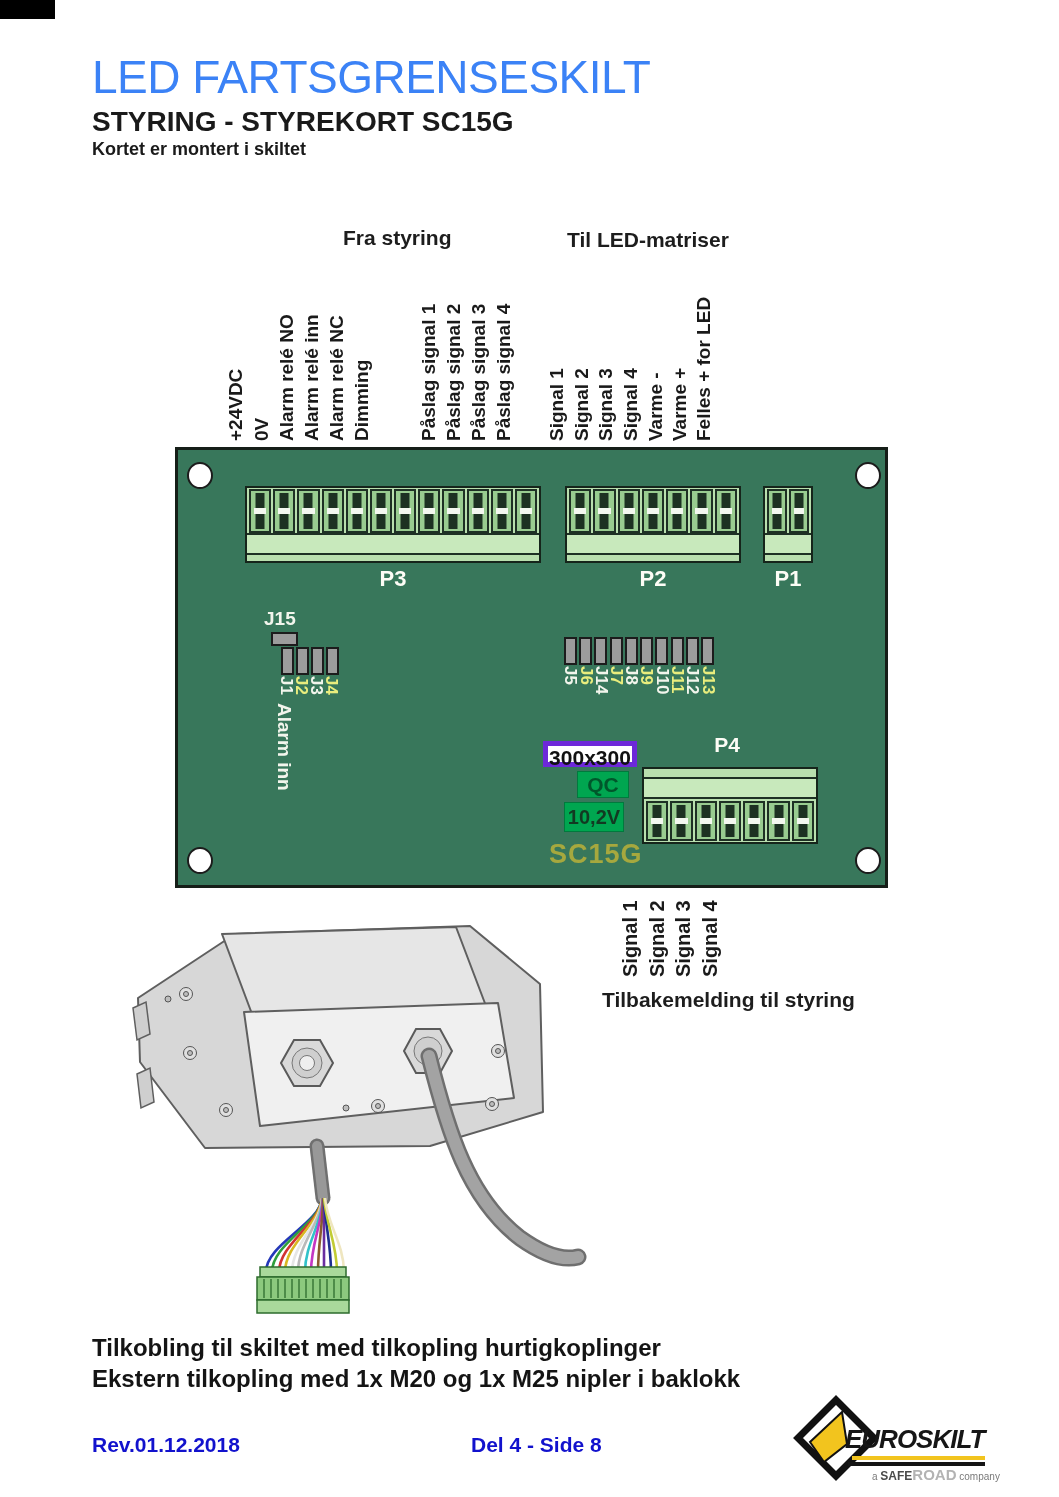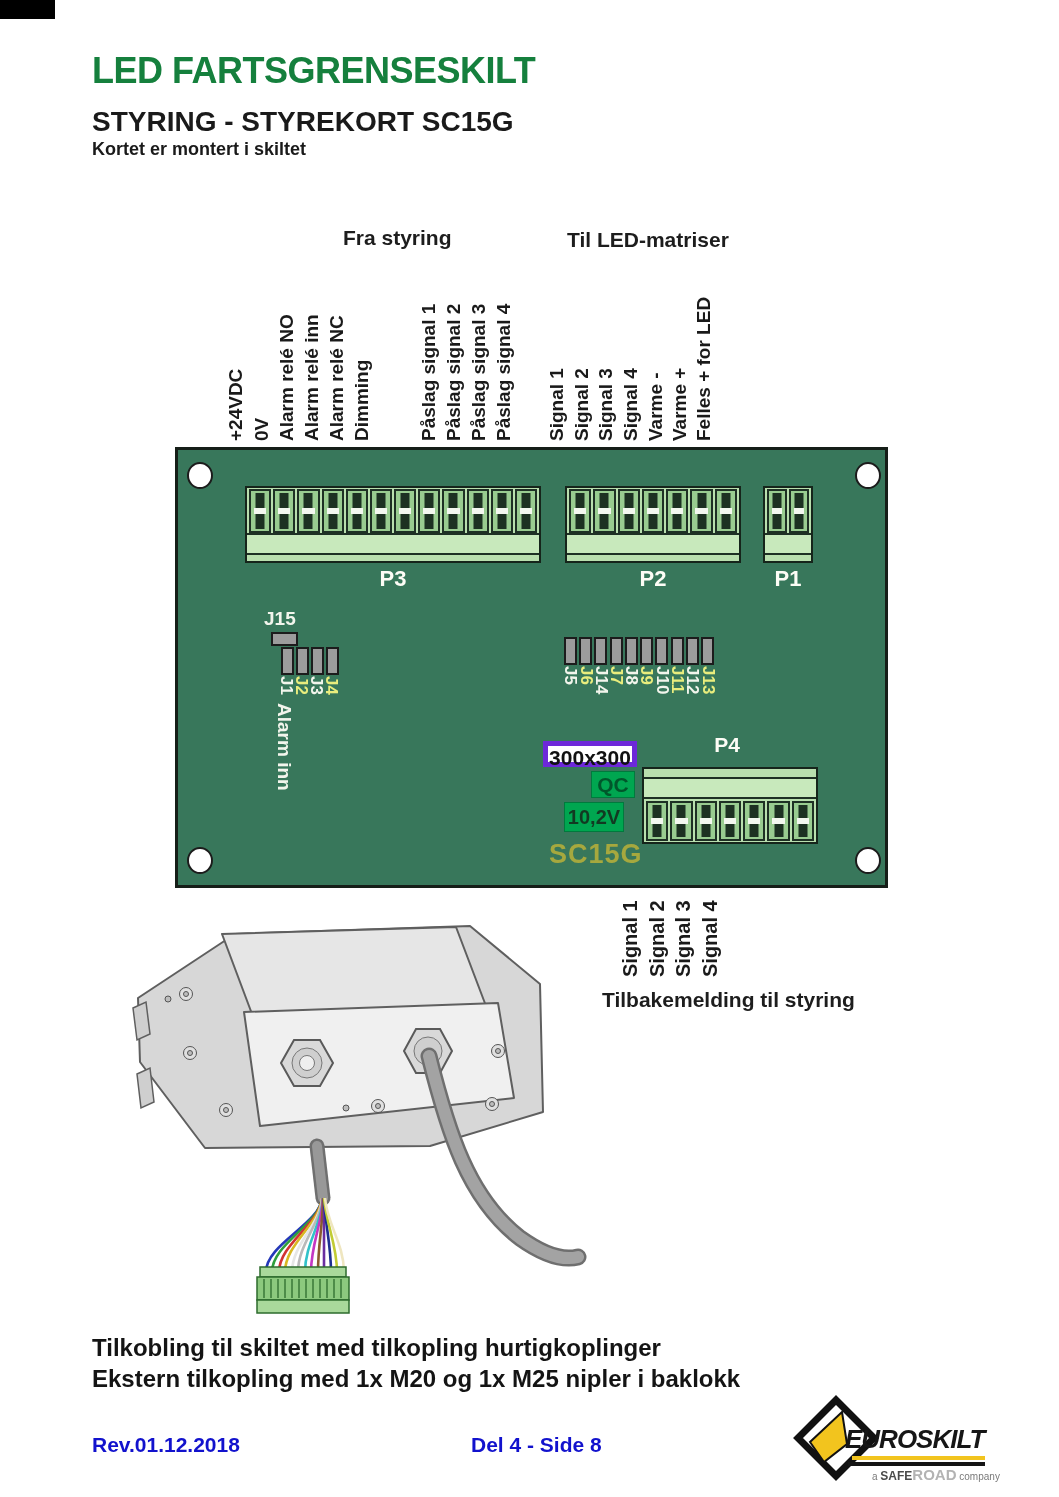--- a/index.html
+++ b/index.html
@@ -1,20 +1,20 @@
 <!DOCTYPE html>
 <html><head>
 <meta charset="utf-8">
 <style>
   html,body{margin:0;padding:0;}
   body{width:1059px;height:1497px;position:relative;background:#ffffff;
        font-family:"Liberation Sans",sans-serif;overflow:hidden;}
   .abs{position:absolute;}
   
-  .title{font-weight:bold;font-size:36px;letter-spacing:-.5px;color:#15803d;white-space:nowrap;}
+  .title{font-weight:normal;font-size:46px;letter-spacing:-.5px;color:#3b82f6;white-space:nowrap;}
   .subtitle{font-weight:bold;font-size:28px;color:#1a1a1a;white-space:nowrap;}
   .subnote{font-weight:bold;font-size:18px;color:#1a1a1a;white-space:nowrap;}
   .gtitle{font-weight:bold;font-size:21px;color:#1d1d1d;white-space:nowrap;}
   
   .vup{position:absolute;height:20px;line-height:20px;font-weight:bold;font-size:19px;color:#1a1a1a;
        white-space:nowrap;transform:rotate(-90deg);transform-origin:0 100%;}
   .vdn{position:absolute;height:20px;line-height:20px;font-weight:bold;font-size:17px;
        white-space:nowrap;transform:rotate(90deg);transform-origin:0 0;}
   .jw{color:#f2f5ec;} .jy{color:#e9ed7d;}
   
@@ -164,21 +164,21 @@
 <div class="vdn jw" style="left:611px;top:666px;">J14</div>
 <div class="vdn jy" style="left:626px;top:666px;">J7</div>
 <div class="vdn jw" style="left:641px;top:666px;">J8</div>
 <div class="vdn jy" style="left:656px;top:666px;">J9</div>
 <div class="vdn jw" style="left:672px;top:666px;">J10</div>
 <div class="vdn jy" style="left:687px;top:666px;">J11</div>
 <div class="vdn jw" style="left:702px;top:666px;">J12</div>
 <div class="vdn jy" style="left:718px;top:666px;">J13</div>
 
 <div class="mark size" style="left:543px;top:741px;width:94px;height:26px;">300x300</div>
-<div class="mark qc" style="left:591px;top:771px;width:44px;height:27px;">QC</div>
+<div class="mark qc" style="left:577px;top:771px;width:52px;height:27px;">QC</div>
 <div class="mark volt" style="left:564px;top:802px;width:60px;height:30px;">10,2V</div>
 <div class="model" style="left:549px;top:839px;">SC15G</div>
 <div class="plabel" style="left:727px;top:733px;font-size:21px;">P4</div>
 
 <div class="p4block">
   <div class="thin"></div>
   <div class="band"></div>
   <div class="trow">
     <div class="term"></div>
       <div class="term"></div>

